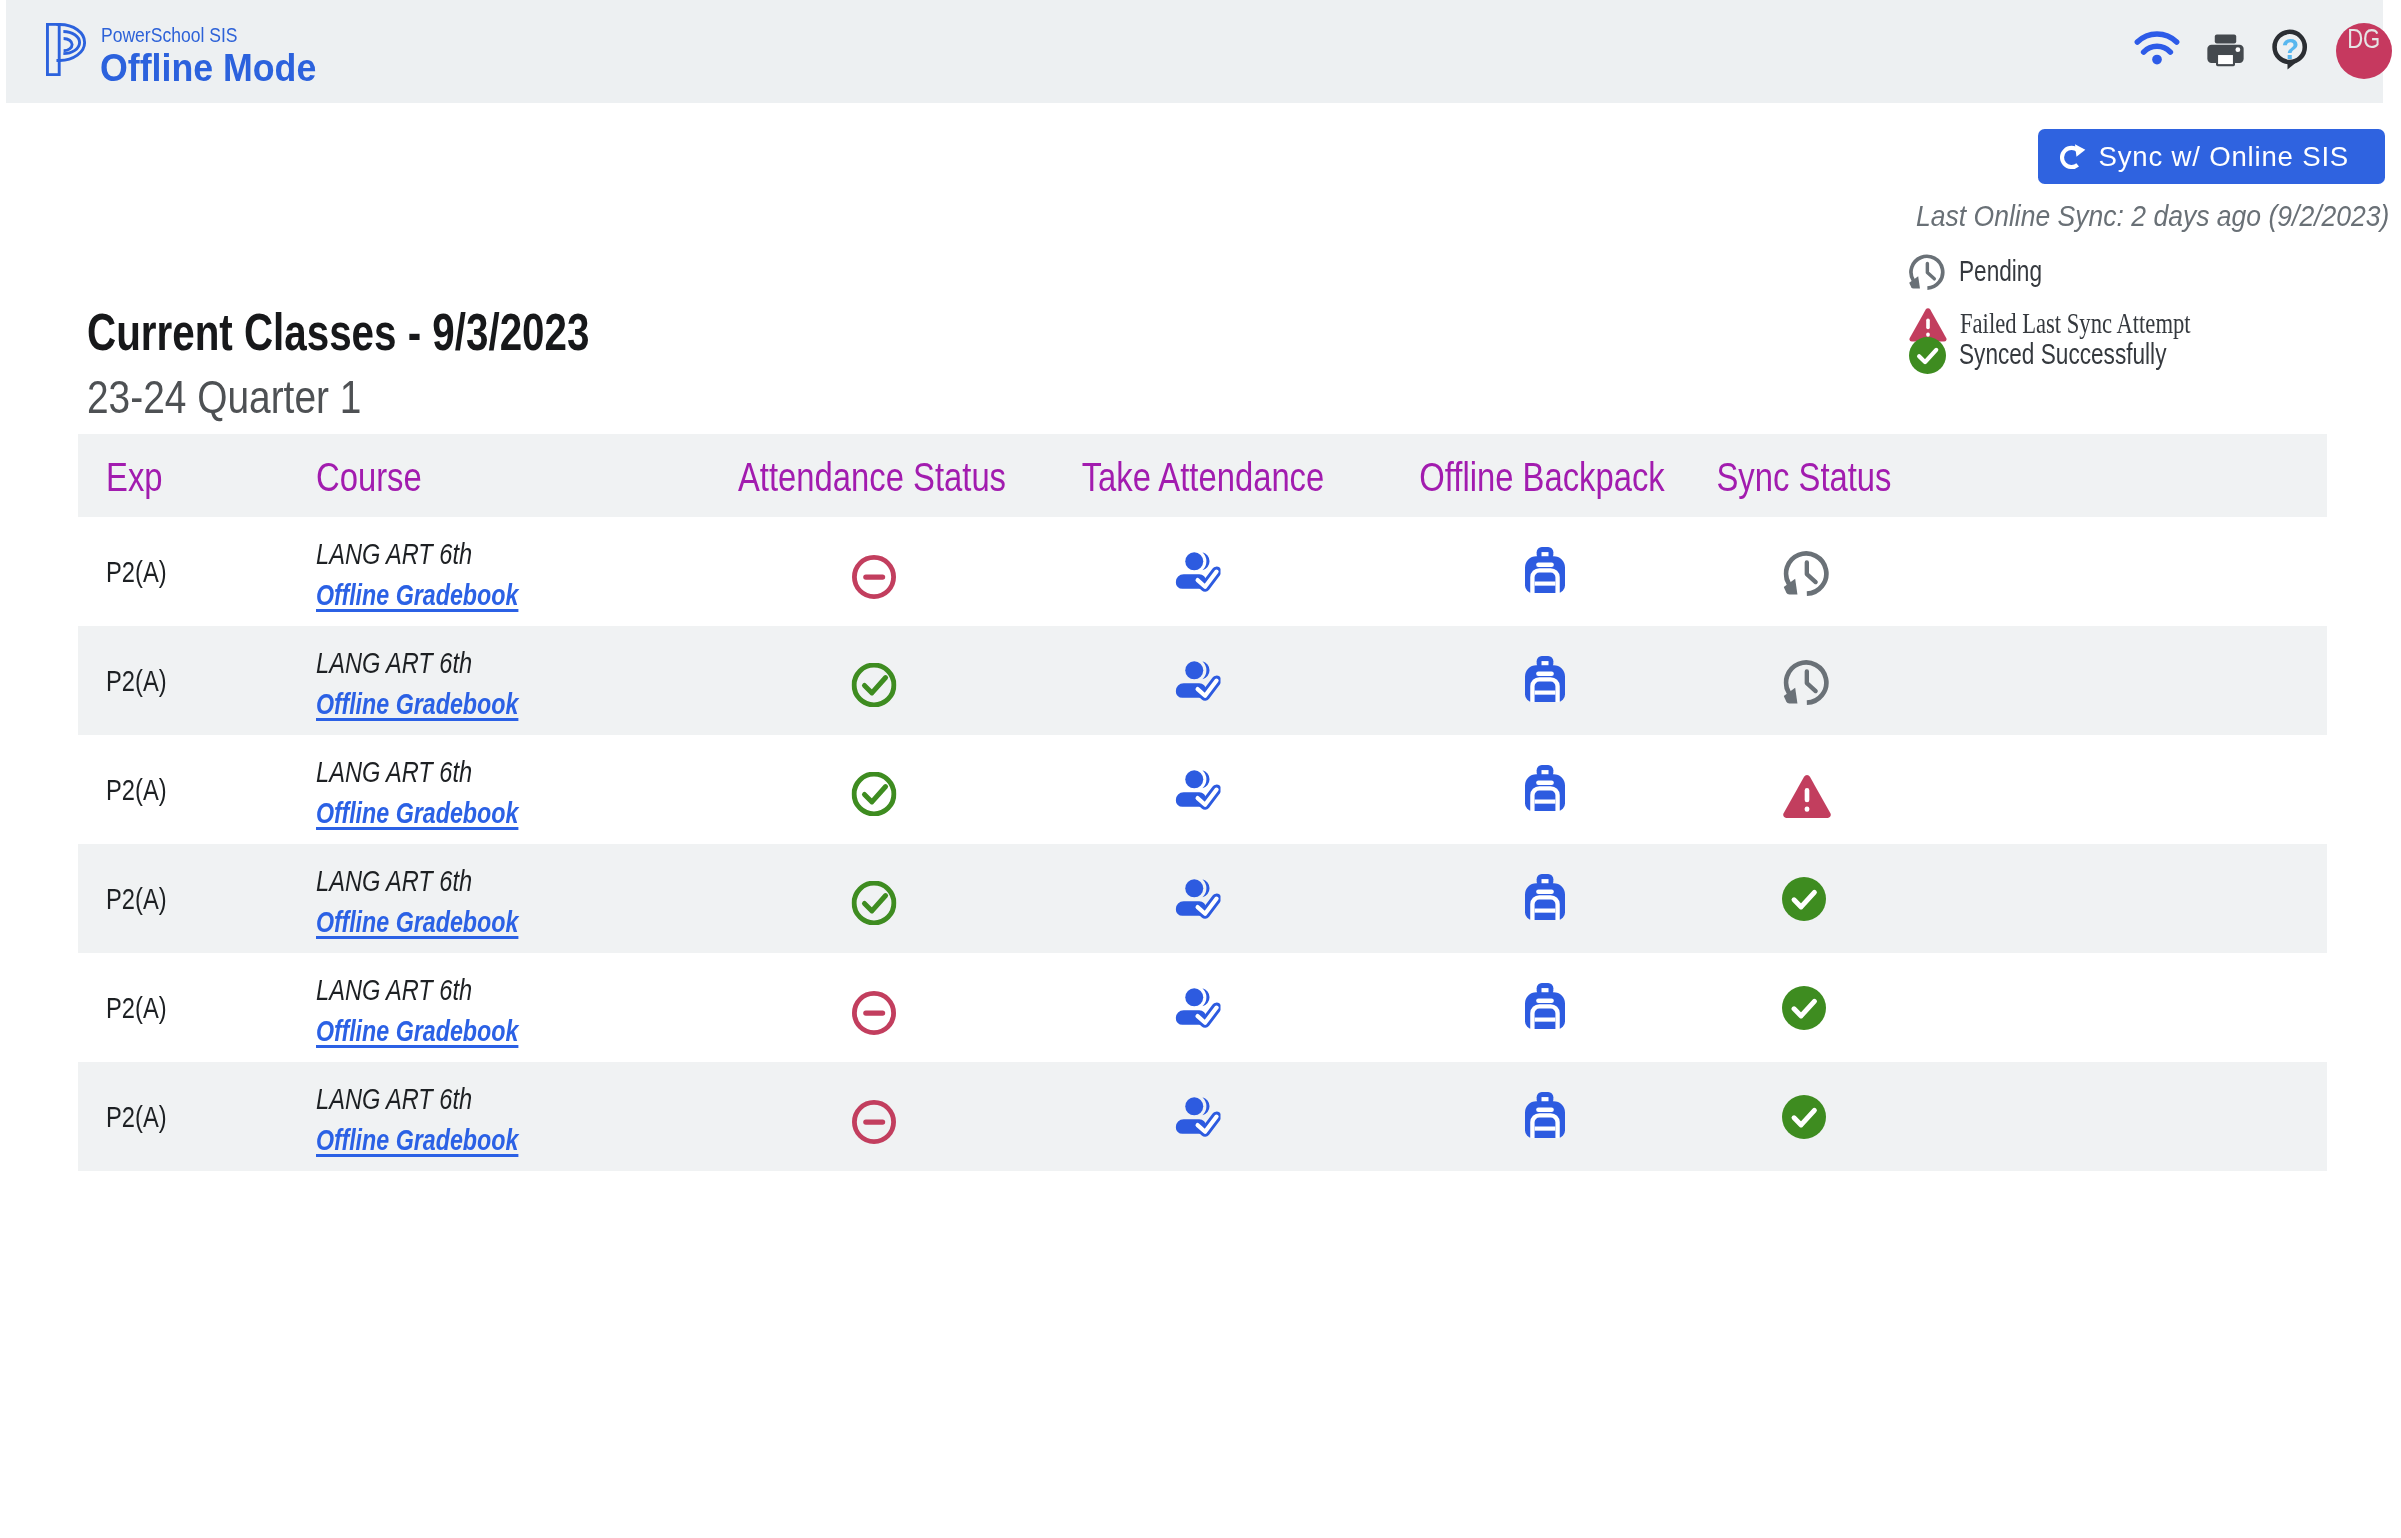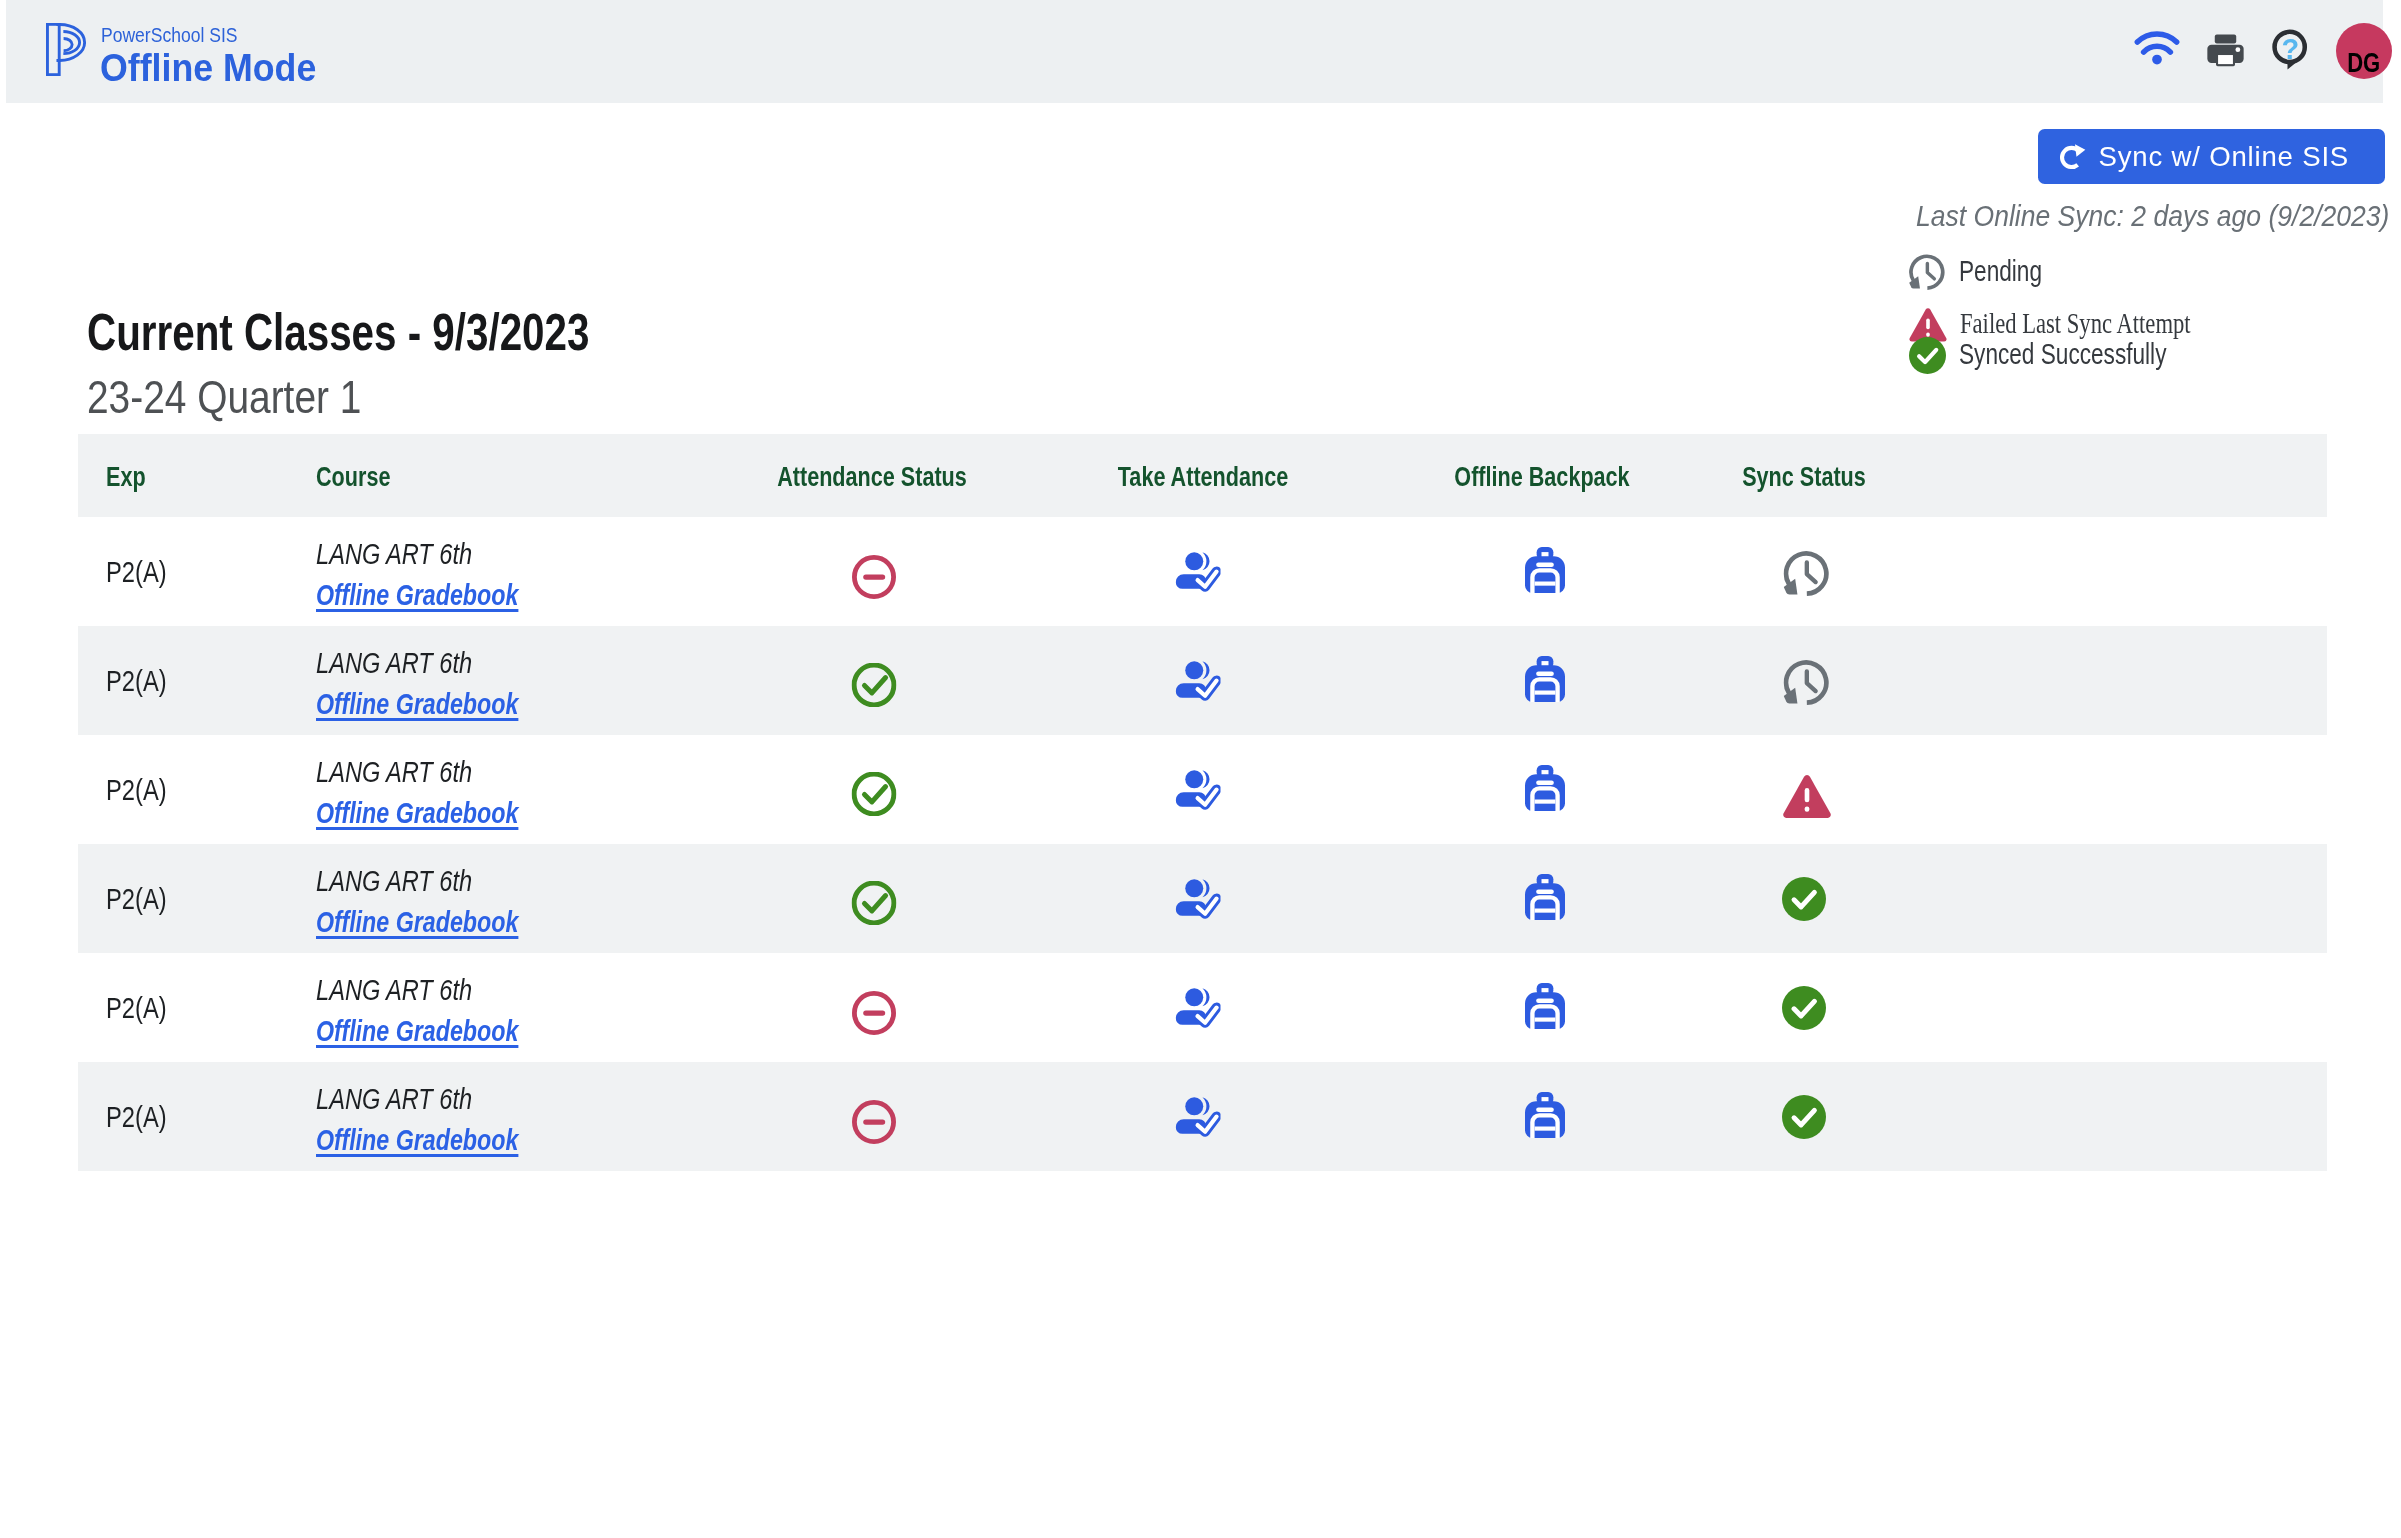--- a/index.html
+++ b/index.html
@@ -7,22 +7,22 @@
     font-family:"Liberation Sans", sans-serif; position:relative; overflow:hidden; }
   .topbar { position:absolute; left:6px; top:0; width:2377px; height:103px;
     background:#edf0f2; }
   .logo { position:absolute; left:39px; top:23.4px; }
   .brand1 { position:absolute; left:95px; top:24px; font-size:21px; font-weight:500;
     color:#2d62d8; line-height:1; transform:scaleX(0.835); transform-origin:left top; }
   .brand2 { position:absolute; left:94px; top:49px; font-size:38px; font-weight:700;
     color:#2c62dd; line-height:1; transform:scaleX(0.94); transform-origin:left top; }
   .tbicon { position:absolute; }
   .avatar { position:absolute; left:2330px; top:22.5px; width:56px; height:56px;
-    border-radius:50%; background:#c6395f; color:#000000; font-size:27.6px; font-weight:700;
-    display:flex; align-items:flex-end; justify-content:center; }
+    border-radius:50%; background:#c6395f; color:#e5e5e5; font-size:27.6px; font-weight:400;
+    display:flex; align-items:flex-start; justify-content:center; }
   .avatar span { transform:scaleX(0.8); }
   .syncbtn { position:absolute; left:2038px; top:129px; width:347px; height:55px;
     background:#2f63e0; border-radius:6.7px; color:#fff; display:flex; align-items:center; }
   .syncbtn svg { margin-left:20px; }
   .syncbtn span { font-size:27.6px; font-weight:400; margin-left:12.5px; letter-spacing:0.8px; }
   .lastsync { position:absolute; right:11.7px; top:199px; font-size:30px; font-style:italic;
     color:#697076; transform:scaleX(0.884); transform-origin:right center; }
   .legrow { position:absolute; left:1909px; height:37px; display:flex; align-items:center; }
   .legrow .lt { margin-left:13.4px; margin-top:-1.7px; font-size:29px; color:#35393e; white-space:nowrap;
     transform:scaleX(0.78); transform-origin:left center; }
@@ -31,21 +31,21 @@
     white-space:nowrap; }
   .h2 { position:absolute; left:87px; top:373px; font-size:47px; font-weight:400;
     color:#4e5154; line-height:1; transform:scaleX(0.827); transform-origin:left top;
     white-space:nowrap; }
   table.main { position:absolute; left:78px; top:434px; width:2249px;
     border-collapse:collapse; table-layout:fixed; }
   table.main th, table.main td { padding:0; position:relative; }
   table.main thead tr { height:83px; background:#f0f2f3; }
   table.main tbody tr { height:109px; }
   table.main tbody tr:nth-child(even) { background:#f0f2f3; }
-  table.main th { font-size:27px; font-weight:700; color:#14532d; }
+  table.main th { font-size:41px; font-weight:400; color:#a21caf; }
   table.main td { font-size:30px; color:#1d2023; }
   .cl { position:absolute; left:28px; top:50%; transform:translateY(-50%) scaleX(0.8);
     transform-origin:left center; white-space:nowrap; }
   .cc { position:absolute; left:50%; top:50%; transform:translate(-50%,-50%) scaleX(0.8);
     white-space:nowrap; }
   .ci { position:absolute; left:50%; top:50%; transform:translate(-50%,-50%); }
   th .cl, th .cc { margin-top:1.7px; }
   .p2 { margin-top:0.8px; }
   .crs { position:absolute; left:28px; top:15px;font-style:italic; }
   .crs .t1 { font-size:30px; line-height:43px; transform:scaleX(0.787);

